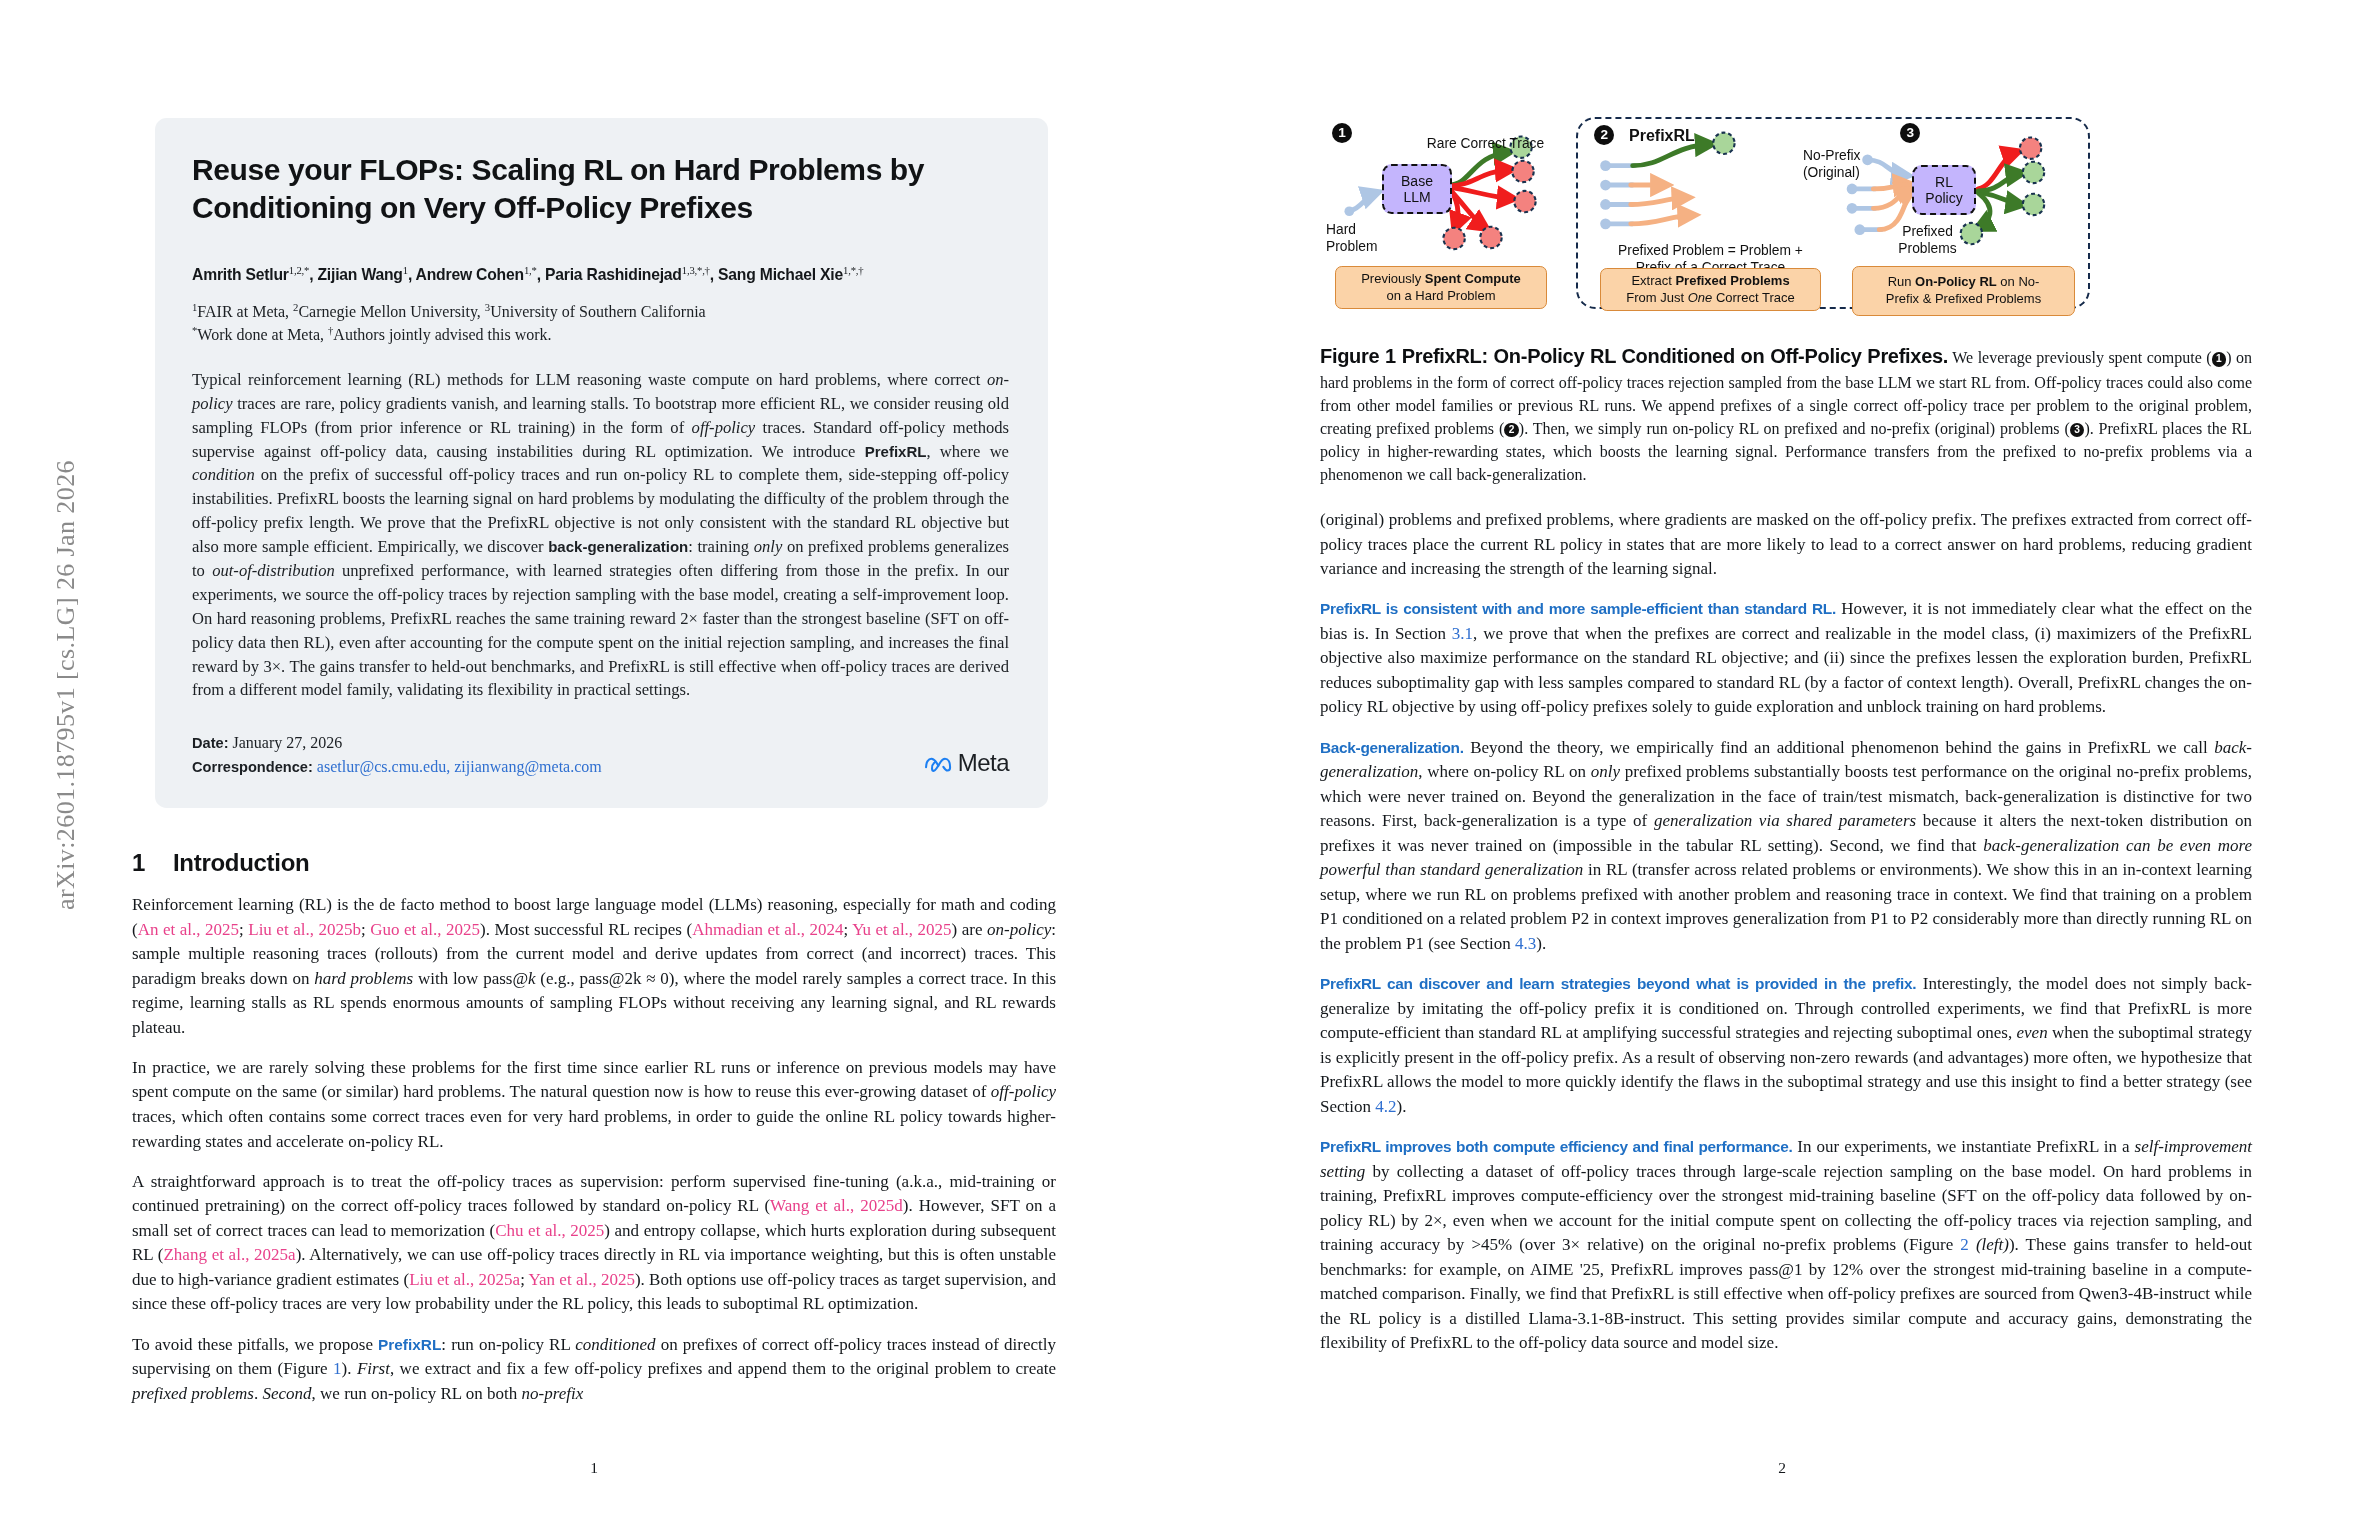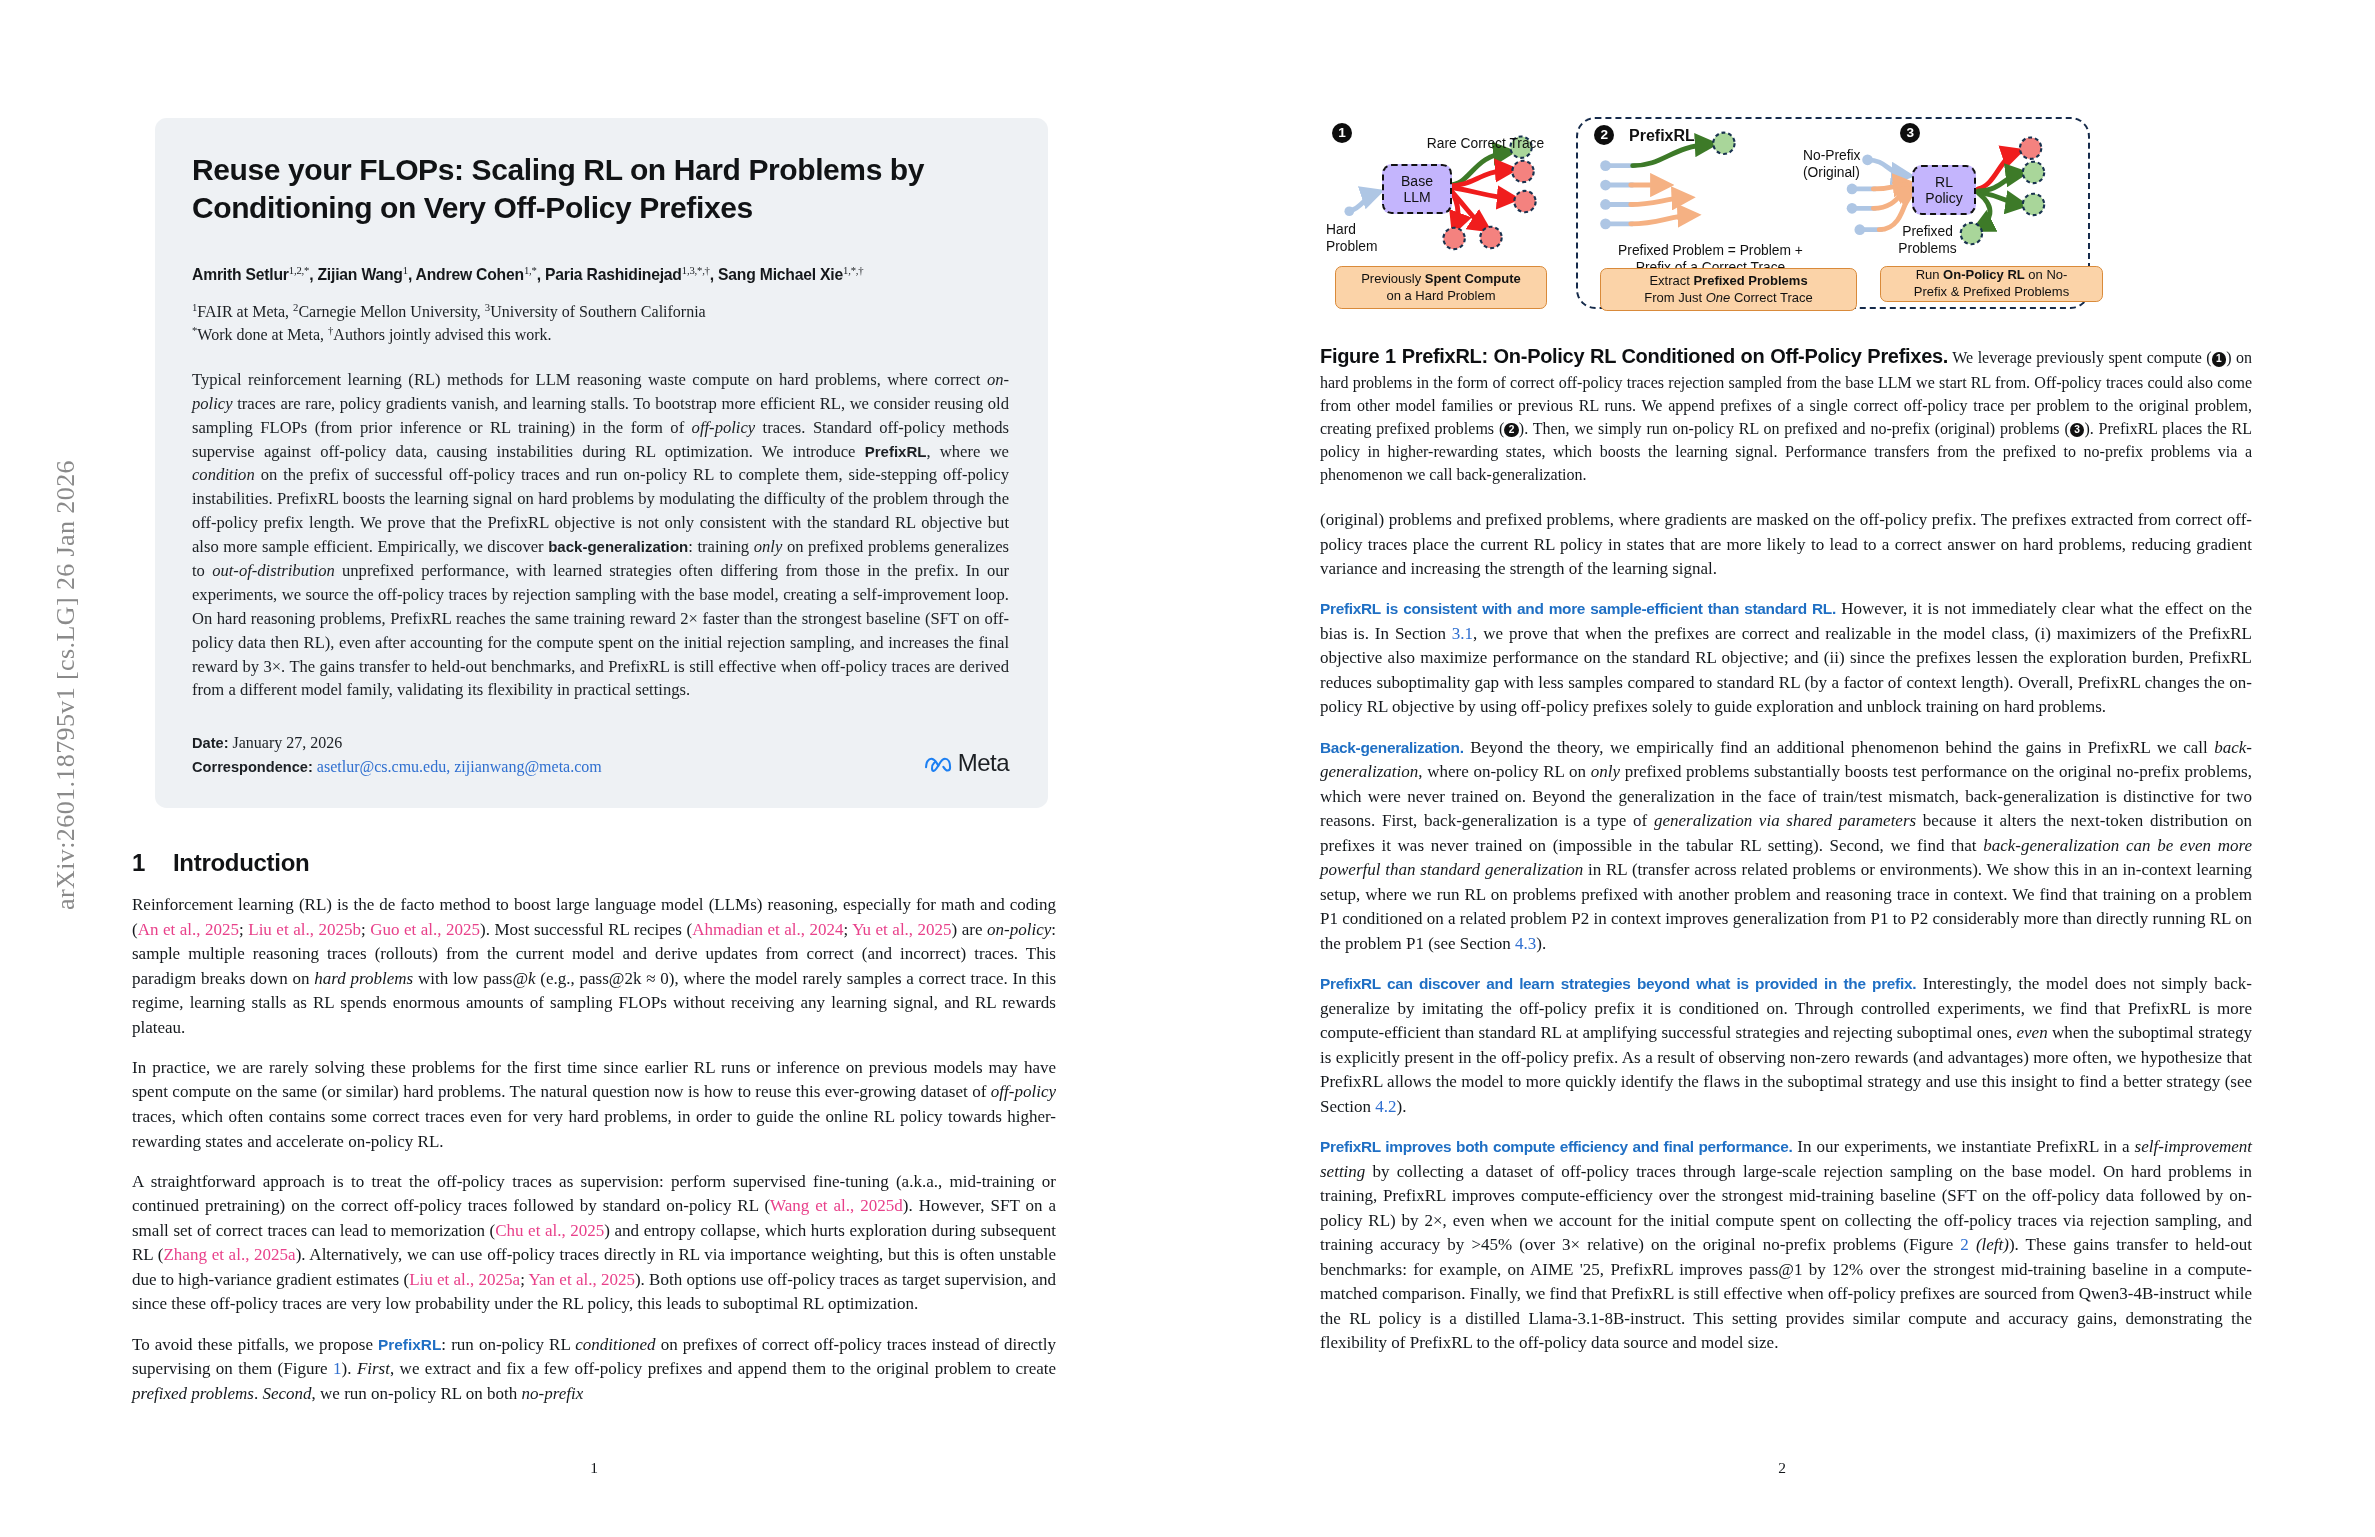--- a/index.html
+++ b/index.html
@@ -416,38 +416,38 @@
       </div>
       <div class="pill" style="left:9px; top:151px; width:212px; height:43px;">
         <div><span>Previously </span><b>Spent Compute</b></div>
         <div>on a Hard Problem</div>
       </div>
 
       <div class="fig-label" style="left:268px; top:128px; width:233px;">
         <div>Prefixed Problem = Problem  +</div>
         <div>Prefix of a Correct Trace</div>
       </div>
-      <div class="pill" style="left:274px; top:153px; width:257px; height:43px;">
+      <div class="pill" style="left:274px; top:153px; width:221px; height:43px;">
         <div><span>Extract </span><b>Prefixed Problems</b></div>
         <div><span>From Just </span><i>One</i><span> Correct Trace</span></div>
       </div>
 
       <div class="fig-label" style="left:477px; top:33px; width:97px; text-align:left;">
         <div>No-Prefix</div>
         <div>(Original)</div>
       </div>
       <div class="node-box" style="left:586px; top:50px; width:64px; height:50px;">
         <span>RL</span>
         <span>Policy</span>
       </div>
       <div class="fig-label" style="left:553px; top:109px; width:97px;">
         <div>Prefixed</div>
         <div>Problems</div>
       </div>
-      <div class="pill" style="left:554px; top:151px; width:223px; height:36px;">
+      <div class="pill" style="left:526px; top:151px; width:223px; height:50px;">
         <div><span>Run </span><b>On-Policy RL</b><span> on No-</span></div>
         <div>Prefix &amp; Prefixed Problems</div>
       </div>
     </div>
 
     <div class="fig-caption"><span class="cap-head">Figure 1  PrefixRL: On-Policy RL Conditioned on Off-Policy Prefixes.</span><span> We leverage previously spent compute (</span><span class="cnum">1</span><span>) on hard problems in the form of correct off-policy traces rejection sampled from the base LLM we start RL from. Off-policy traces could also come from other model families or previous RL runs. We append prefixes of a single correct off-policy trace per problem to the original problem, creating prefixed problems (</span><span class="cnum">2</span><span>). Then, we simply run on-policy RL on prefixed and no-prefix (original) problems (</span><span class="cnum">3</span><span>). PrefixRL places the RL policy in higher-rewarding states, which boosts the learning signal. Performance transfers from the prefixed to no-prefix problems via a phenomenon we call back-generalization.</span></div>
 
     <div class="body-col" style="left:132px; top:508px; width:932px;">
       <p>(original) problems and prefixed problems, where gradients are masked on the off-policy prefix. The prefixes extracted from correct off-policy traces place the current RL policy in states that are more likely to lead to a correct answer on hard problems, reducing gradient variance and increasing the strength of the learning signal.</p>
 

